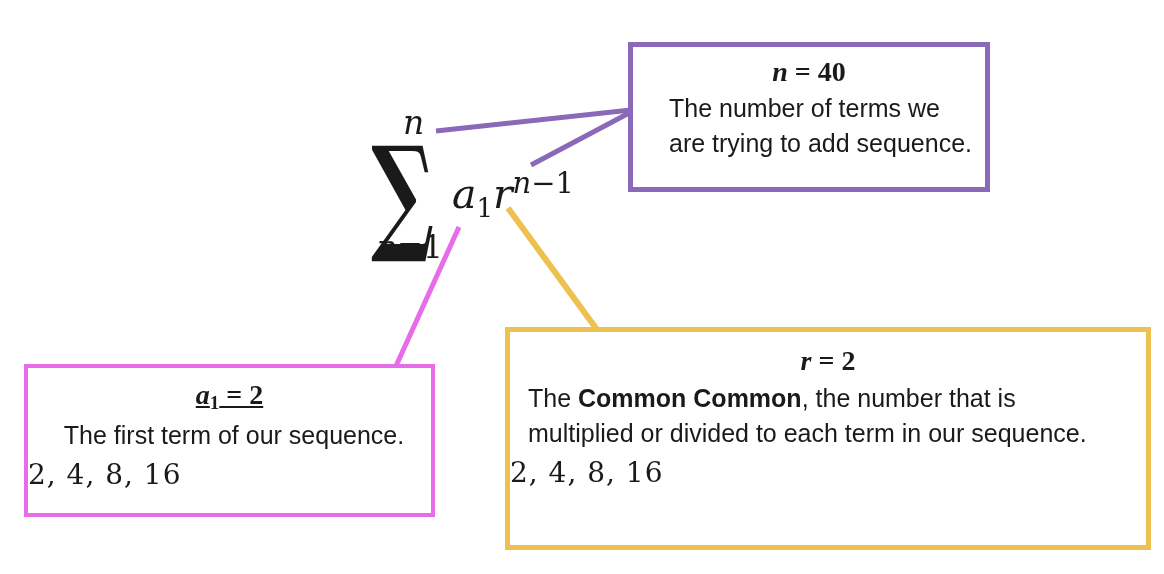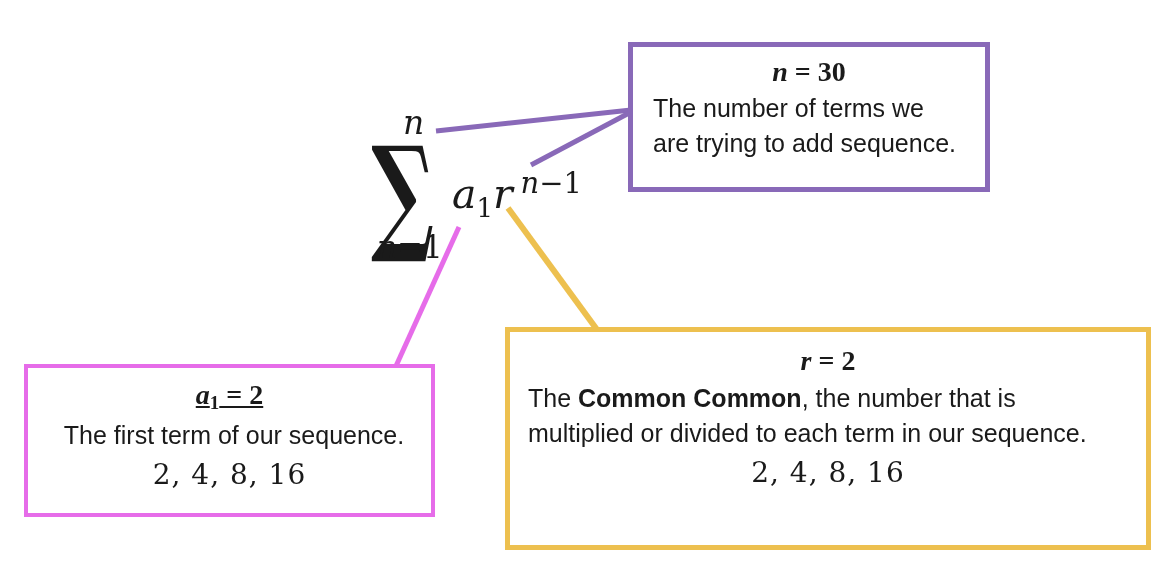--- a/index.html
+++ b/index.html
@@ -28,41 +28,41 @@
   .f-upper{left:403px;top:106px;font-size:33px;line-height:1;}
   .f-sigma{
     left:371px;top:129px;font-size:127px;line-height:1;font-weight:700;
     transform:scaleX(.66);transform-origin:left top;
   }
   .f-lower{left:377px;top:232px;font-size:31px;line-height:1;}
   .f-lower span{position:static;}
   .f-term{left:452px;top:169px;font-size:41px;line-height:1;white-space:nowrap;}
   .f-term span{position:static;}
   .f-term sub{font-size:26px;line-height:1;vertical-align:-9px;font-family:inherit;}
-  .f-term sup{font-size:29px;line-height:1;vertical-align:15px;font-family:inherit;margin-left:8px;}
+  .f-term sup{font-size:29px;line-height:1;vertical-align:15px;font-family:inherit;}
 
   
   .box{position:absolute;background:var(--background);box-sizing:border-box;}
   .box-n{left:628px;top:42px;width:362px;height:150px;border:5px solid var(--purple);}
   .box-a1{left:24px;top:364px;width:411px;height:153px;border:4px solid var(--pink);text-align:center;}
   .box-r{left:505px;top:327px;width:646px;height:223px;border:5px solid var(--yellow);}
   .heading{
     font-family:"Liberation Serif",serif;font-weight:700;font-size:28px;
     line-height:1.15;text-align:center;margin-top:9px;
   }
   .heading sub{font-size:19px;vertical-align:-5px;}
   .box-r .heading{margin-top:13px;}
   .box-a1 .heading{margin-top:11px;text-decoration:underline;}
   .body-text{font-size:25px;line-height:35px;}
-  .box-n .body-text{padding-left:20px;margin-top:3px;}
+  .box-n .body-text{padding-left:36px;margin-top:3px;}
   .box-a1 .body-text{margin-top:4px;margin-left:9px;}
   .box-r .body-text{padding:0 24px 0 18px;margin-top:4px;}
   .sequence{
     font-family:"DejaVu Serif","Liberation Serif",serif;font-size:28px;
-    text-align:center;margin-top:5px;letter-spacing:1px;
+    text-align:left;margin-top:5px;letter-spacing:1px;
   }
 </style>
 </head>
 <body>
 
 <div class="canvas">
 
   <svg class="connectors" viewBox="0 0 1164 574" xmlns="http://www.w3.org/2000/svg">
     <line class="stroke-purple" x1="436" y1="131" x2="631" y2="110"></line>
     <line class="stroke-purple" x1="531" y1="165" x2="631" y2="112"></line>
@@ -71,21 +71,21 @@
   </svg>
 
   <div class="formula">
     <span class="f-upper mvar">n</span>
     <span class="f-sigma">∑</span>
     <span class="f-lower"><span class="mvar">n</span><span>=1</span></span>
     <span class="f-term"><span class="mvar">a</span><sub>1</sub><span class="mvar">r</span><sup><span class="mvar">n</span><span>−1</span></sup></span>
   </div>
 
   <div class="box box-n">
-    <div class="heading"><span class="mvar">n</span><span> = 30</span></div>
+    <div class="heading"><span class="mvar">n</span><span> = 40</span></div>
     <div class="body-text">
       <div>The number of terms we</div>
       <div>are trying to add sequence.</div>
     </div>
   </div>
 
   <div class="box box-a1">
     <div class="heading"><span class="mvar">a</span><sub>1</sub><span> = 2</span></div>
     <div class="body-text">The first term of our sequence.</div>
     <div class="sequence">2, 4, 8, 16</div>

